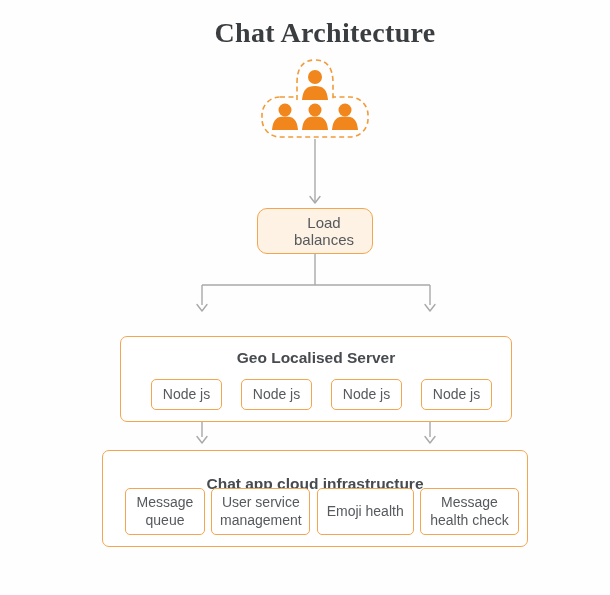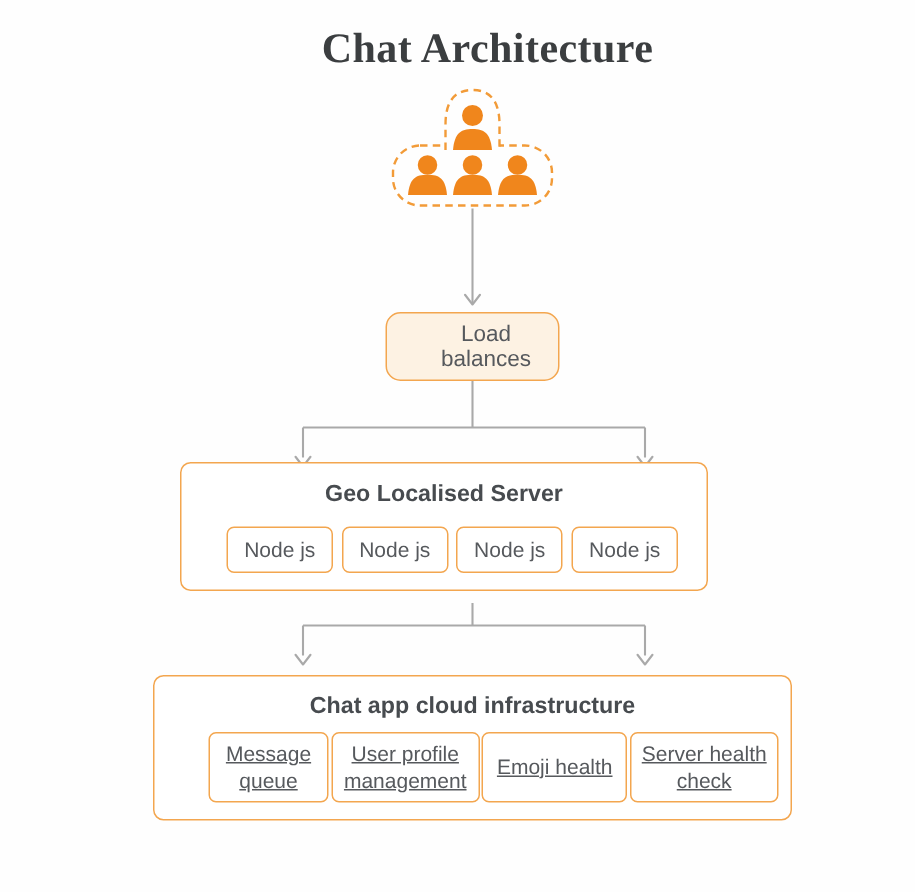--- a/index.html
+++ b/index.html
@@ -17,31 +17,31 @@
   .box{
     position:absolute;box-sizing:border-box;background:#fff;
     border:1.5px solid #f3a64f;display:flex;align-items:center;justify-content:center;
     color:#56595d;text-align:center;
   }
   .lb-box{
     left:257px;top:208px;width:116px;height:46px;border-radius:10px;
     background:#fdf2e3;font-size:15px;padding-left:18px;
   }
   .container-box{border-radius:7px;display:block;}
-  .geo{left:120px;top:308px;width:352px;height:86px;}
+  .geo{left:120px;top:336px;width:392px;height:86px;}
   .infra{left:102px;top:450px;width:426px;height:97px;}
   .container-title{
     position:absolute;left:0;width:100%;text-align:center;
     font-weight:700;font-size:15.5px;color:#474b4f;
   }
   .geo .container-title{top:12px;}
-  .infra .container-title{top:11px;}
+  .infra .container-title{top:24px;}
   .row{position:absolute;display:flex;justify-content:space-between;margin-left:11px;}
   .geo .row{left:19px;right:19px;top:42px;}
-  .infra .row{left:25px;right:8px;top:37px;text-decoration:underline;}
+  .infra .row{left:11px;right:8px;top:37px;}
   .leaf{
     position:relative;box-sizing:border-box;background:#fff;
     border:1.5px solid #f3a64f;border-radius:5px;
     display:flex;align-items:center;justify-content:center;
     font-size:14px;color:#56595d;text-align:center;line-height:1.22;
   }
   .node-box{width:71px;height:31px;}
   .svc-box{height:47px;padding:2px;}
   .svc-1{width:80px;}
   .svc-2{width:99px;}
@@ -109,19 +109,19 @@
       <div class="leaf node-box">Node js</div>
       <div class="leaf node-box">Node js</div>
       <div class="leaf node-box">Node js</div>
     </div>
   </div>
 
   <div class="box container-box infra">
     <div class="container-title">Chat app cloud infrastructure</div>
     <div class="row">
       <div class="leaf svc-box svc-1">Message queue</div>
-      <div class="leaf svc-box svc-2">User profile management</div>
+      <div class="leaf svc-box svc-2">User service management</div>
       <div class="leaf svc-box svc-3">Emoji health</div>
-      <div class="leaf svc-box svc-4">Server health check</div>
+      <div class="leaf svc-box svc-4">Message health check</div>
     </div>
   </div>
 
 </div>
 
 </body></html>

